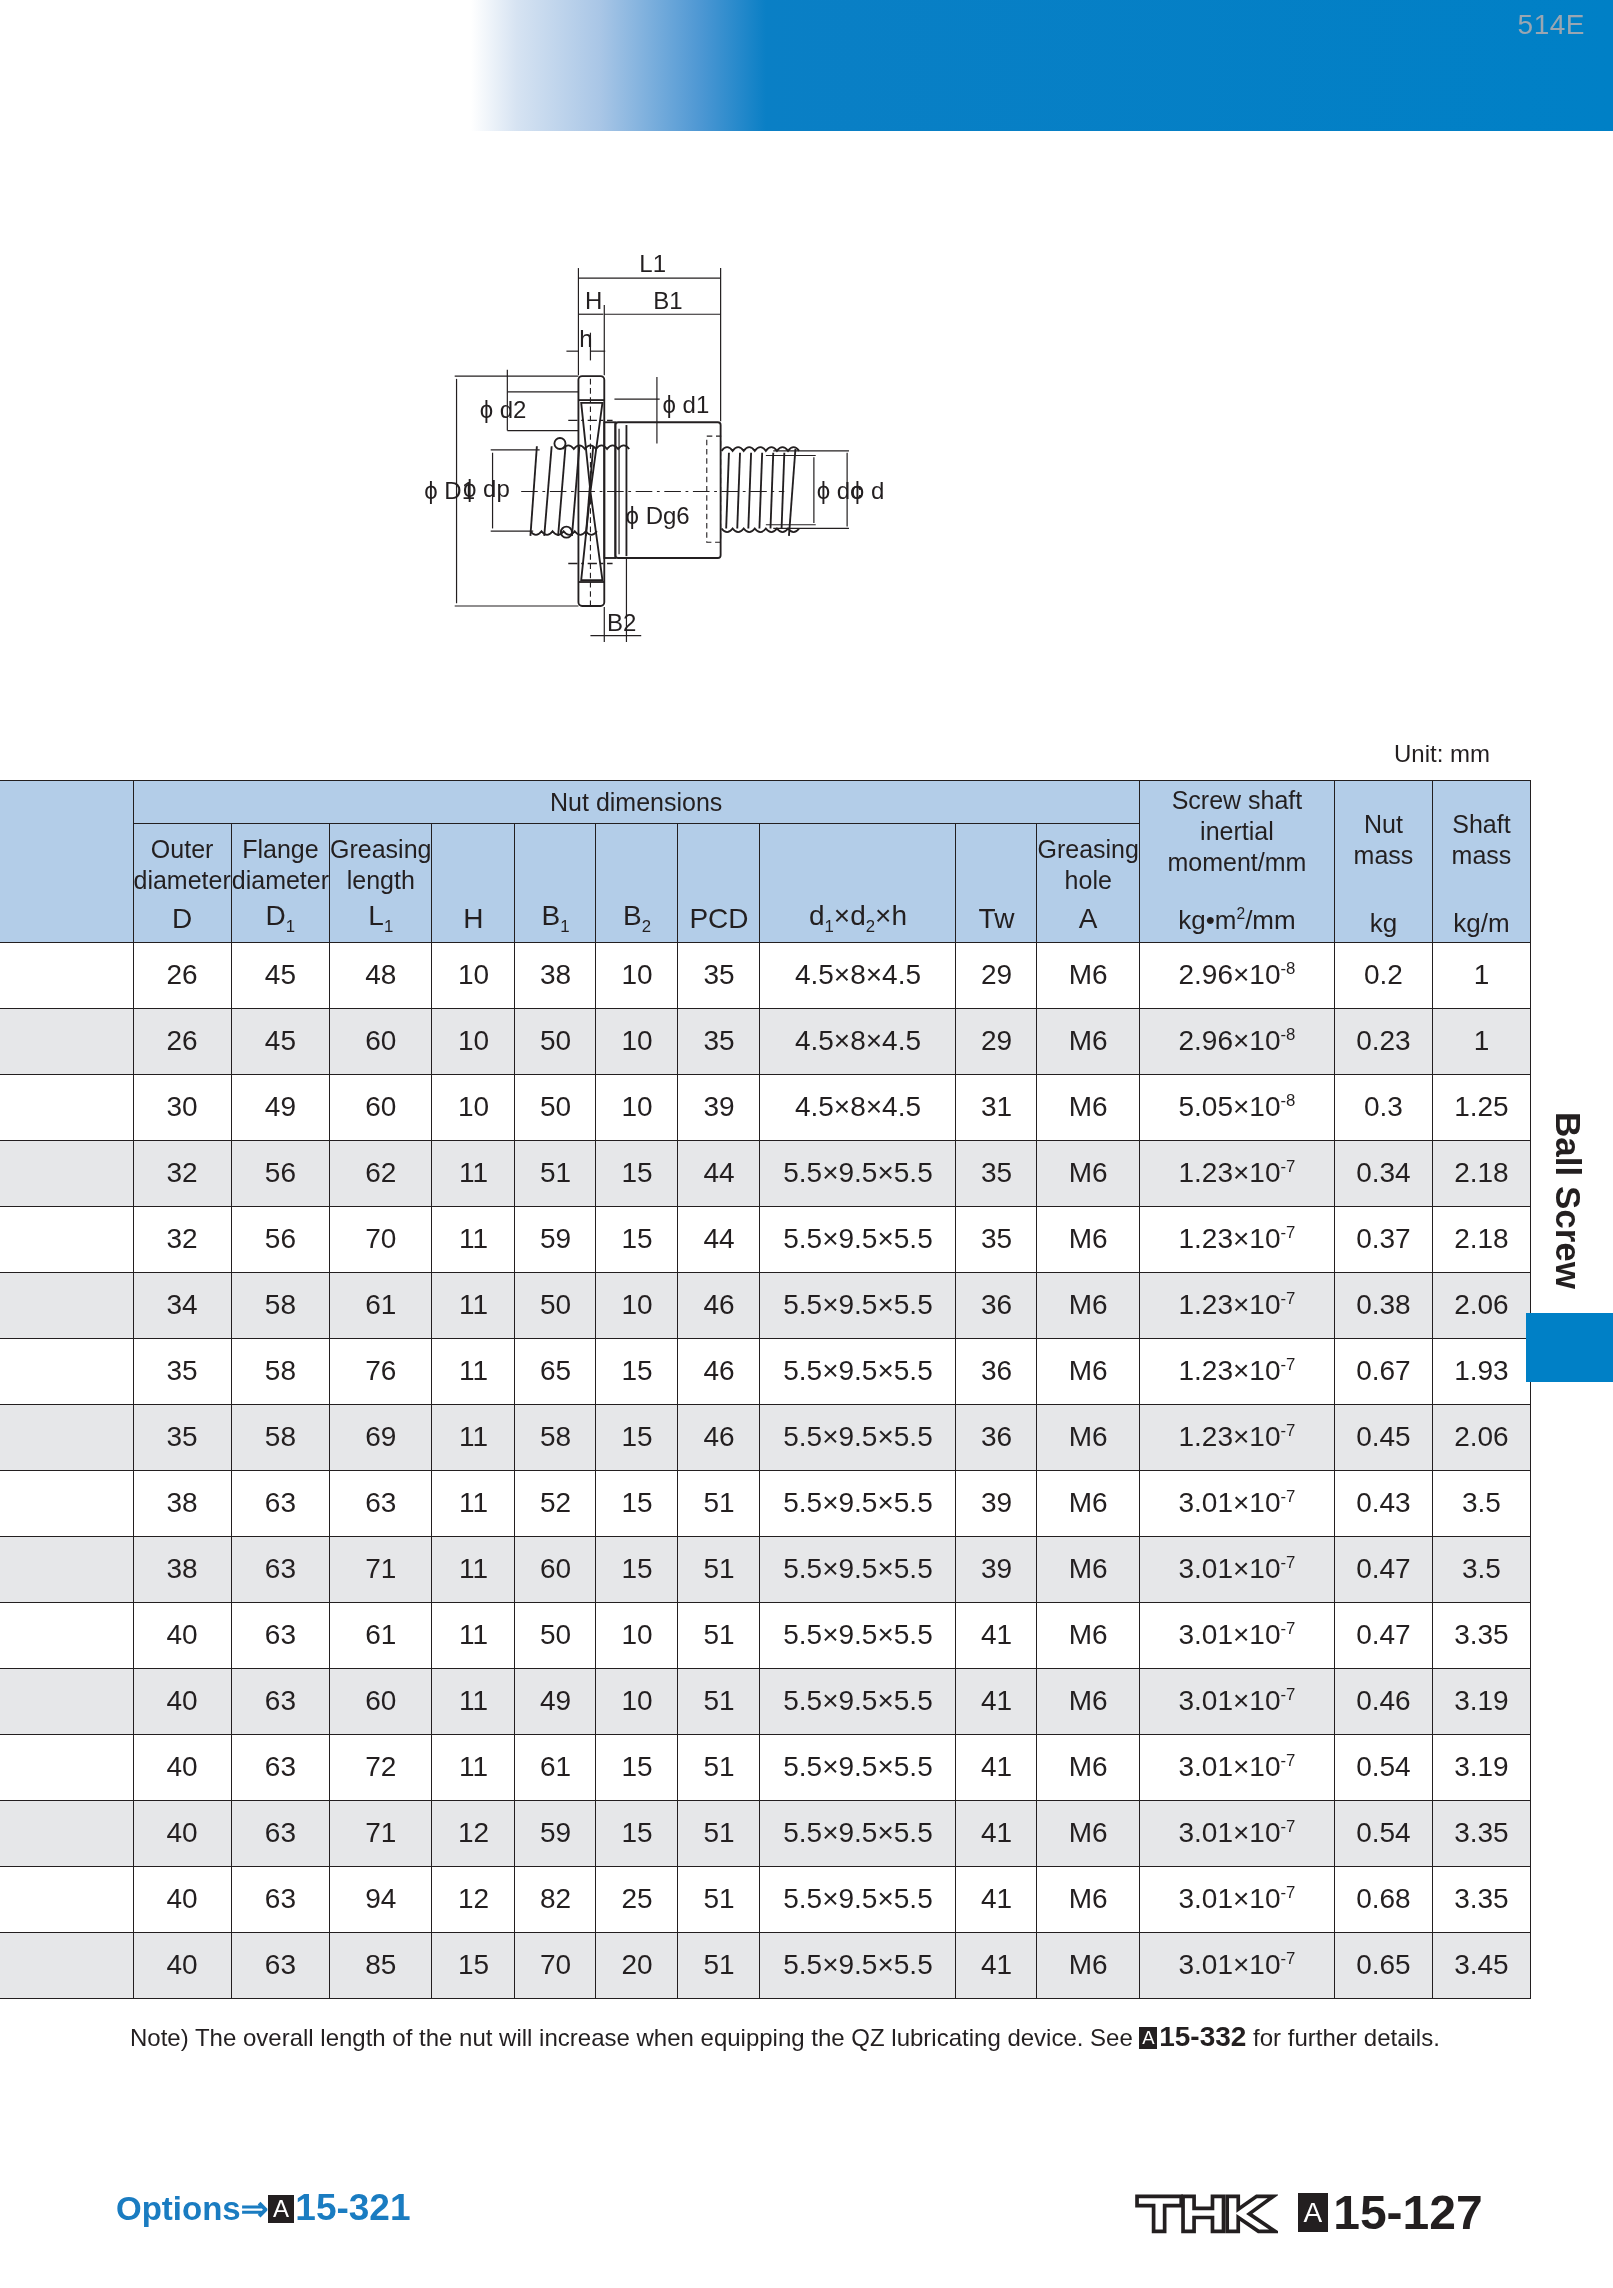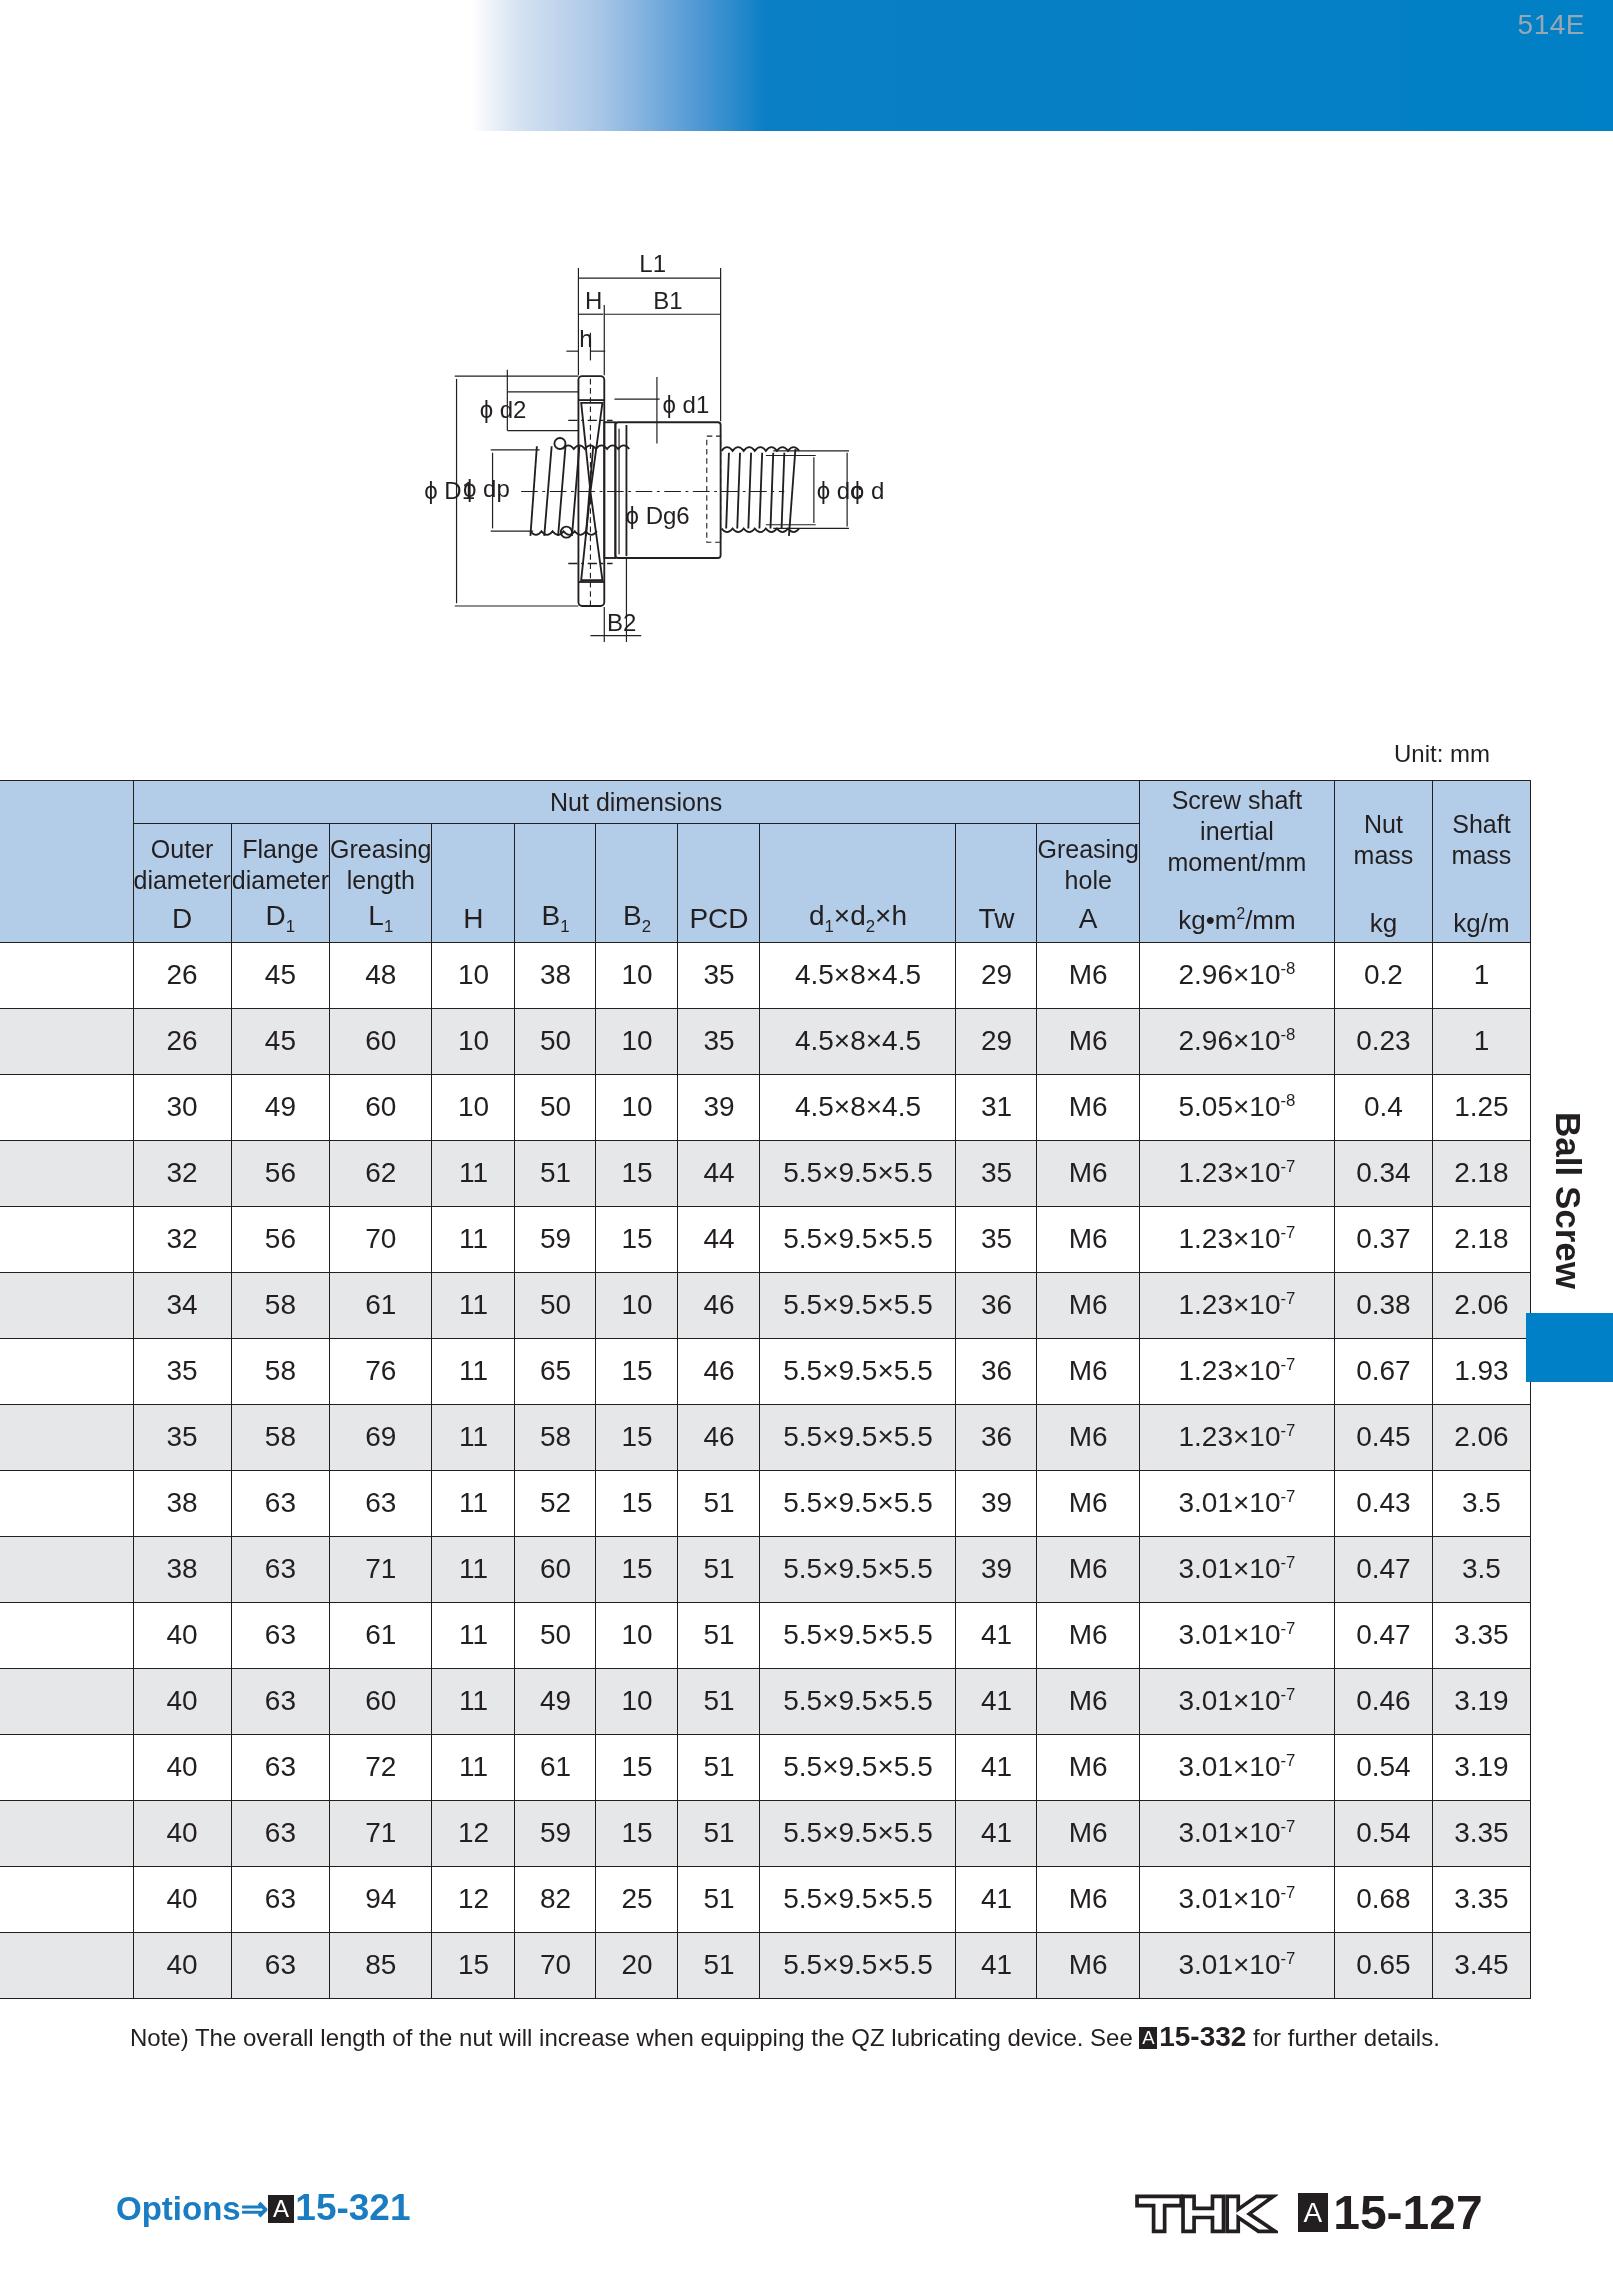--- a/index.html
+++ b/index.html
@@ -252,21 +252,21 @@
         <td>49</td>
         <td>60</td>
         <td>10</td>
         <td>50</td>
         <td>10</td>
         <td>39</td>
         <td>4.5×8×4.5</td>
         <td>31</td>
         <td>M6</td>
         <td><span>5.05×10</span><sup>-8</sup></td>
-        <td>0.4</td>
+        <td>0.3</td>
         <td>1.25</td>
       </tr>
       <tr class="row alt">
         <td class="first empty"></td>
         <td>32</td>
         <td>56</td>
         <td>62</td>
         <td>11</td>
         <td>51</td>
         <td>15</td>

